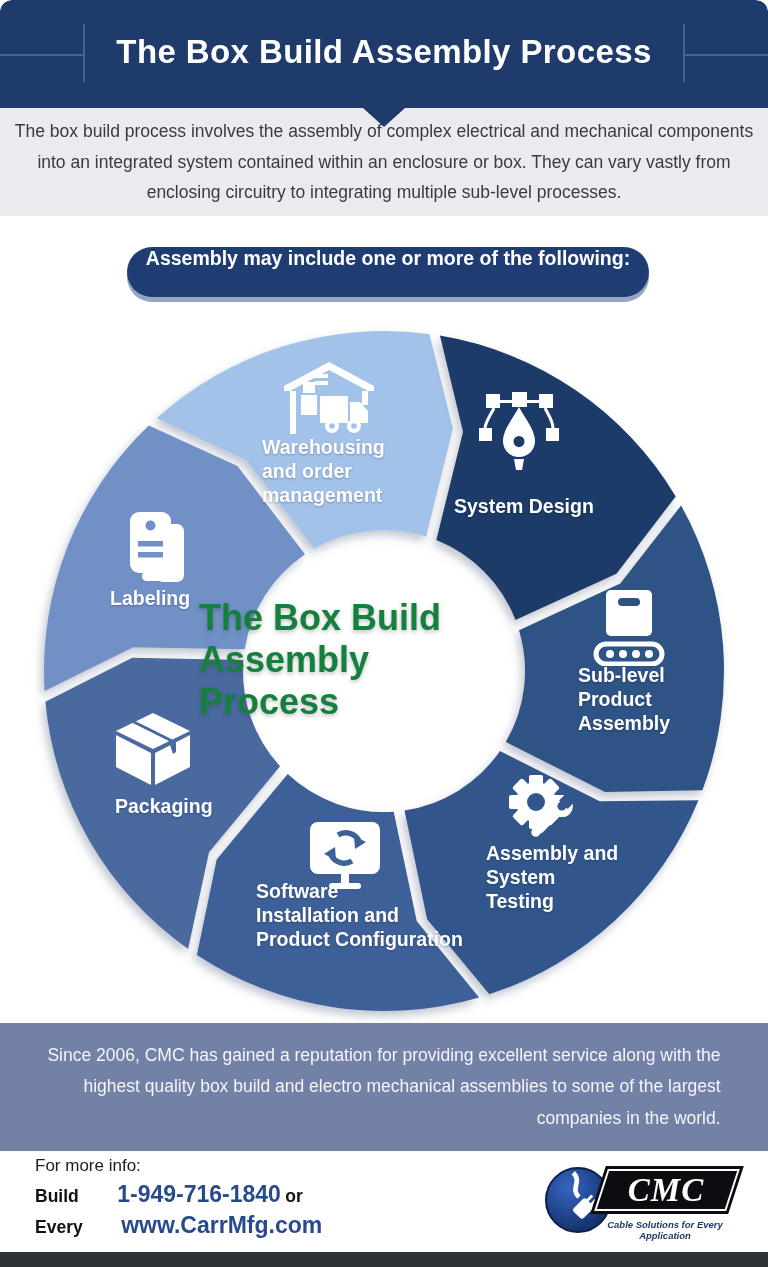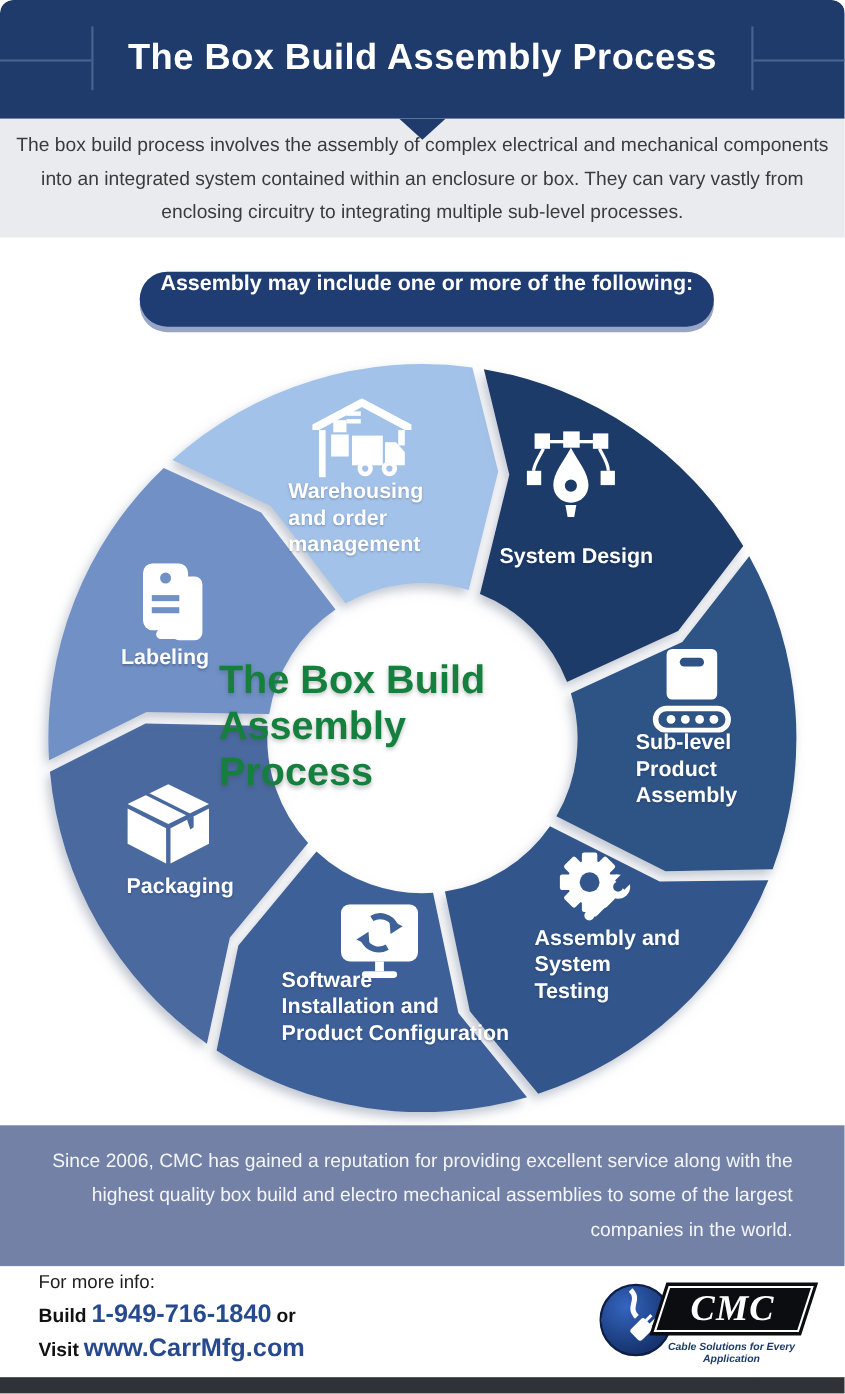--- a/index.html
+++ b/index.html
@@ -56,21 +56,21 @@
   
   .band{position:absolute;left:0;top:1023px;width:768px;height:128px;background:#7381a7;
         display:flex;align-items:center;justify-content:center;}
   .band p{margin:0;font-size:17.5px;line-height:1.8;color:#f4f5f8;text-align:right;white-space:pre-line;}
 
   
   .footer-info{position:absolute;left:35px;top:1156px;z-index:2;color:#1d1d1f;}
   .fi-line1{font-size:17px;margin-bottom:5px;}
   .fi-line{margin-bottom:4px;}
   .fi-small{font-size:17.5px;font-weight:bold;color:#111;}
-  .fi-big{font-size:23px;font-weight:bold;color:#27498e;}
+  .fi-big{font-size:23px;font-weight:bold;color:#27498e;margin-left:34px;}
 
   .logo{position:absolute;left:545px;top:1163px;width:192px;height:78px;z-index:2;}
   .logo-circle{position:absolute;left:0;top:4px;width:66px;height:66px;border-radius:50%;box-sizing:border-box;
         background:radial-gradient(circle at 35% 30%,#3565c0,#16346f 72%);border:2px solid #0d1f45;}
   .logo-circle svg{position:absolute;left:0;top:0;width:62px;height:62px;}
   .logo-plate{position:absolute;left:56px;top:6px;width:132px;height:42px;background:#0b0d10;border:2px solid #ffffff;
         box-shadow:0 0 0 3px #0b0d10;transform:skewX(-18deg);box-sizing:border-box;}
   .logo-text{position:absolute;left:54px;top:6px;width:134px;height:42px;display:flex;align-items:center;justify-content:center;
         font-size:33px;font-weight:bold;font-style:italic;color:#ffffff;letter-spacing:1px;font-family:Liberation Serif, serif;}
   .logo-tagline{position:absolute;left:44px;top:56px;width:152px;text-align:center;
@@ -244,21 +244,21 @@
   </div>
 
   <div class="footer-info">
     <div class="fi-line1">For more info:</div>
     <div class="fi-line">
       <span class="fi-small">Build</span>
       <span class="fi-big">1-949-716-1840</span>
       <span class="fi-small">or</span>
     </div>
     <div class="fi-line">
-      <span class="fi-small">Visit</span>
+      <span class="fi-small">Every</span>
       <span class="fi-big">www.CarrMfg.com</span>
     </div>
   </div>
 
   <div class="logo">
     <div class="logo-circle">
       <svg viewBox="0 0 66 66">
         <path d="M28,4 C38,14 24,20 34,30" stroke="#fff" stroke-width="5" fill="none"></path>
         <g transform="rotate(45 40 40)">
           <rect x="33" y="33" width="15" height="19" rx="3" fill="#fff"></rect>

